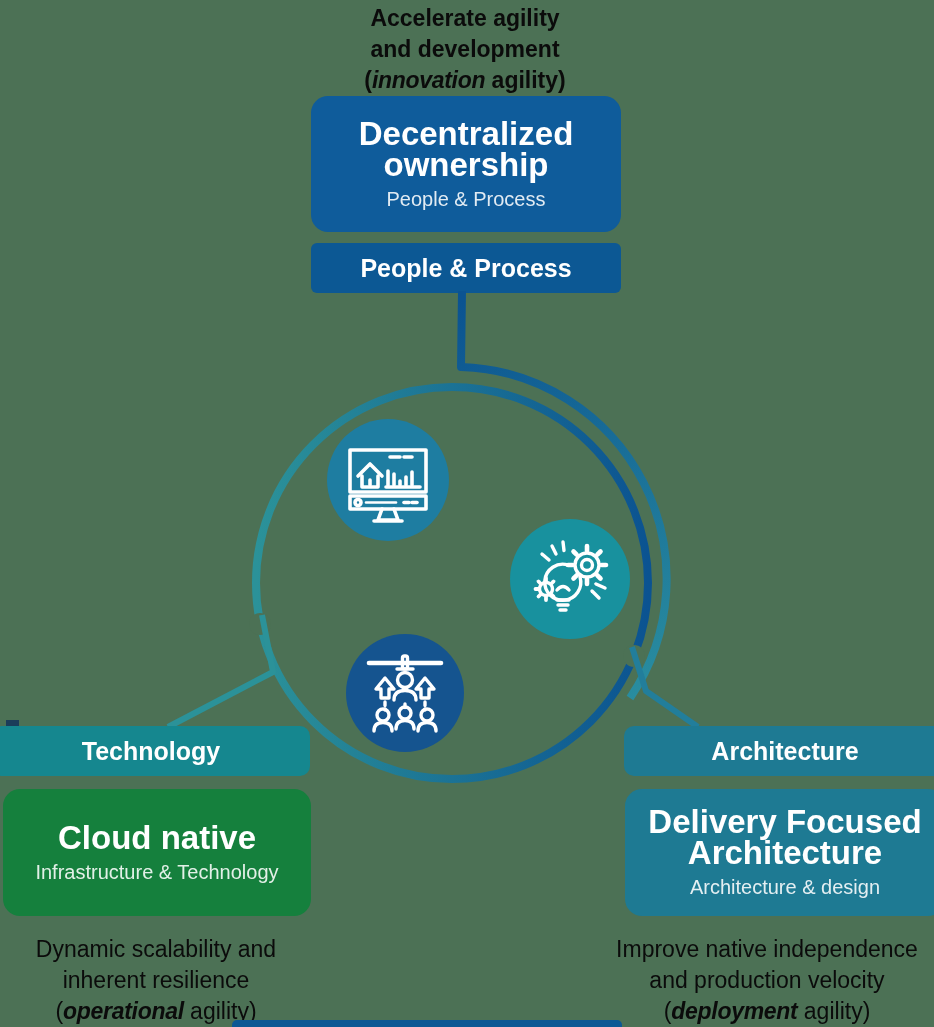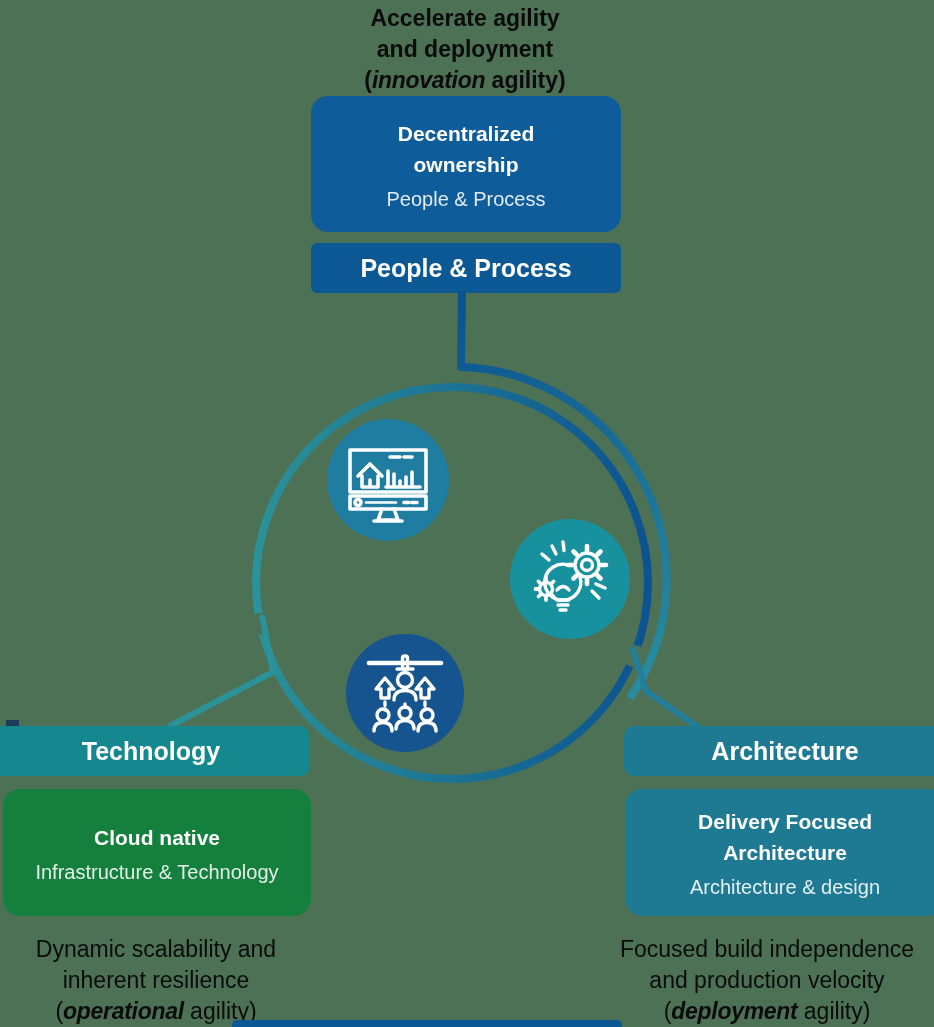--- a/index.html
+++ b/index.html
@@ -6,21 +6,21 @@
   body{background:#4c7155;font-family:"Liberation Sans","DejaVu Sans",sans-serif;}
   .canvas{position:relative;width:934px;height:1027px;background:#4c7155;overflow:hidden;}
 
   
   .annot{position:absolute;text-align:center;color:#0b0b0b;font-size:23px;line-height:31px;}
   .annot .emph{font-style:italic;font-weight:700;letter-spacing:-0.3px;}
   .annot-top{font-weight:700;}
 
   
   .card{position:absolute;border-radius:17px;display:flex;flex-direction:column;align-items:center;justify-content:center;color:#fff;text-align:center;}
-  .card .title{font-weight:700;font-size:21px;line-height:31px;}
+  .card .title{font-weight:700;font-size:33px;line-height:31px;}
   .card .subtitle{font-weight:400;font-size:20px;line-height:24px;margin-top:7px;color:rgba(255,255,255,0.88);}
   .bar{position:absolute;display:flex;align-items:center;justify-content:center;color:#fff;font-weight:700;font-size:25px;}
 
   .card-pp{left:311px;top:96px;width:310px;height:136px;background:#0f5c9b;}
   .bar-pp{left:311px;top:243px;width:310px;height:50px;background:#0c5894;border-radius:6px;}
 
   .bar-tech{left:-8px;top:726px;width:318px;height:50px;background:#15878f;border-radius:10px;}
   .card-tech{left:3px;top:789px;width:308px;height:127px;background:#15803d;}
 
   .bar-arch{left:624px;top:726px;width:322px;height:50px;background:#1e7a93;border-radius:10px;}
@@ -35,21 +35,21 @@
   .bottom-strip{position:absolute;left:232px;top:1020px;width:390px;height:14px;background:#0c5894;border-radius:5px 5px 0 0;}
   .edge-artifact{position:absolute;left:6px;top:720px;width:13px;height:6px;background:#1b3d5a;}
 </style>
 </head>
 <body>
 
 <div class="canvas">
 
   <div class="annot annot-top">
     <div>Accelerate agility</div>
-    <div>and deployment</div>
+    <div>and development</div>
     <div><span>(</span><span class="emph">innovation</span><span> agility)</span></div>
   </div>
 
   <div class="card card-pp">
     <div class="title">
       <div>Decentralized</div>
       <div>ownership</div>
     </div>
     <div class="subtitle">People &amp; Process</div>
   </div>
@@ -186,21 +186,21 @@
     <span>Architecture</span>
   </div>
   <div class="card card-arch">
     <div class="title">
       <div>Delivery Focused</div>
       <div>Architecture</div>
     </div>
     <div class="subtitle">Architecture &amp; design</div>
   </div>
   <div class="annot annot-arch">
-    <div>Focused build independence</div>
+    <div>Improve native independence</div>
     <div>and production velocity</div>
     <div><span>(</span><span class="emph">deployment</span><span> agility)</span></div>
   </div>
 
   <div class="bottom-strip"></div>
   <div class="edge-artifact"></div>
 
 </div>
 
 </body></html>

